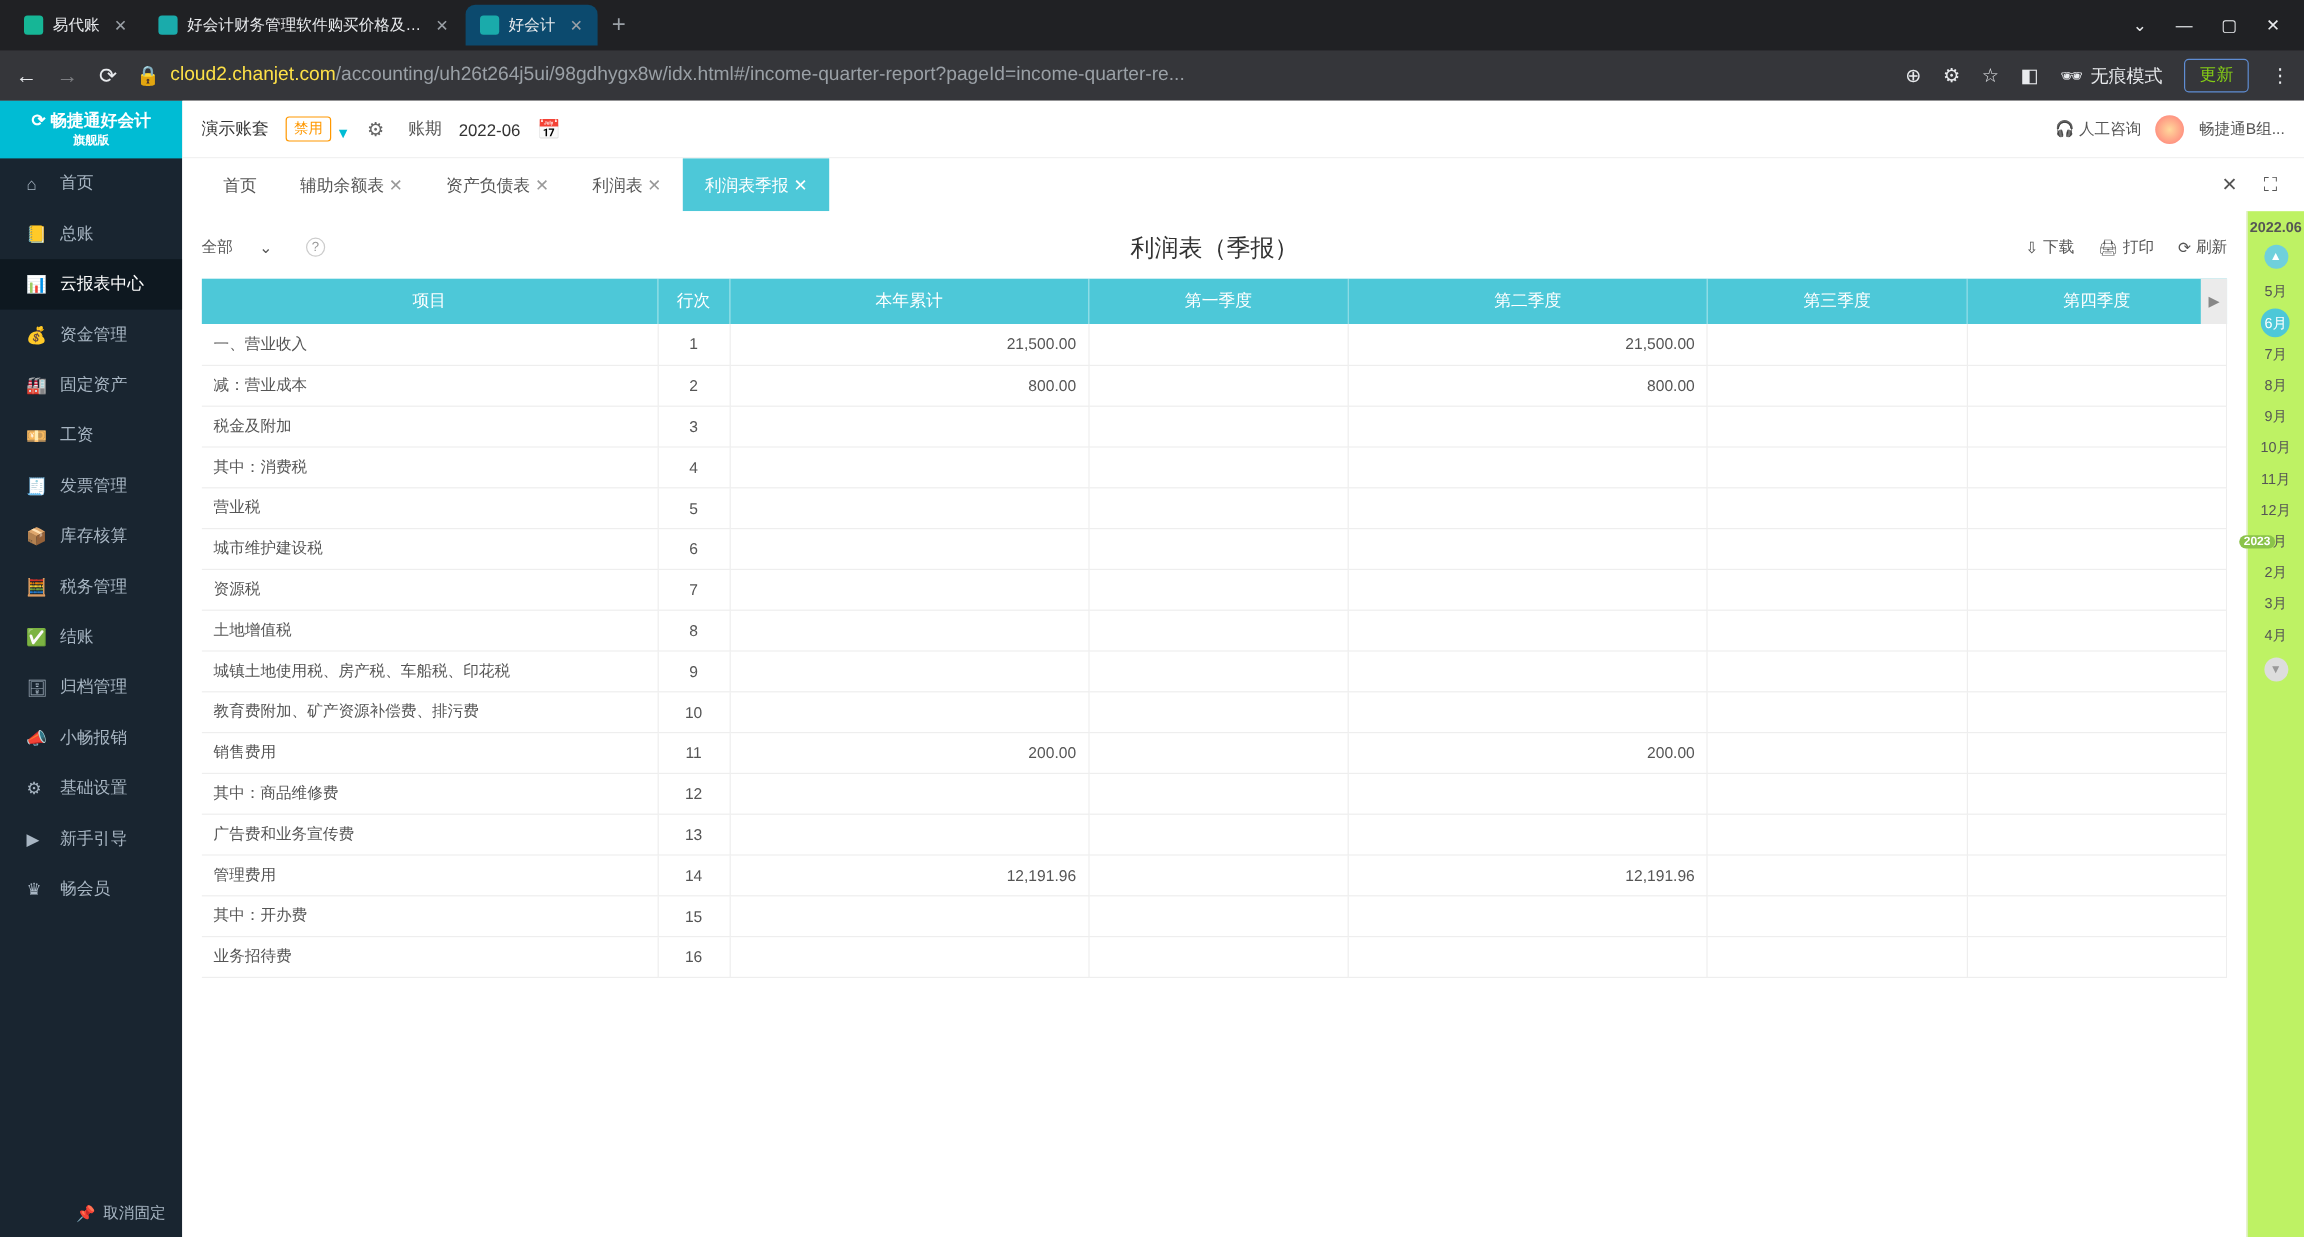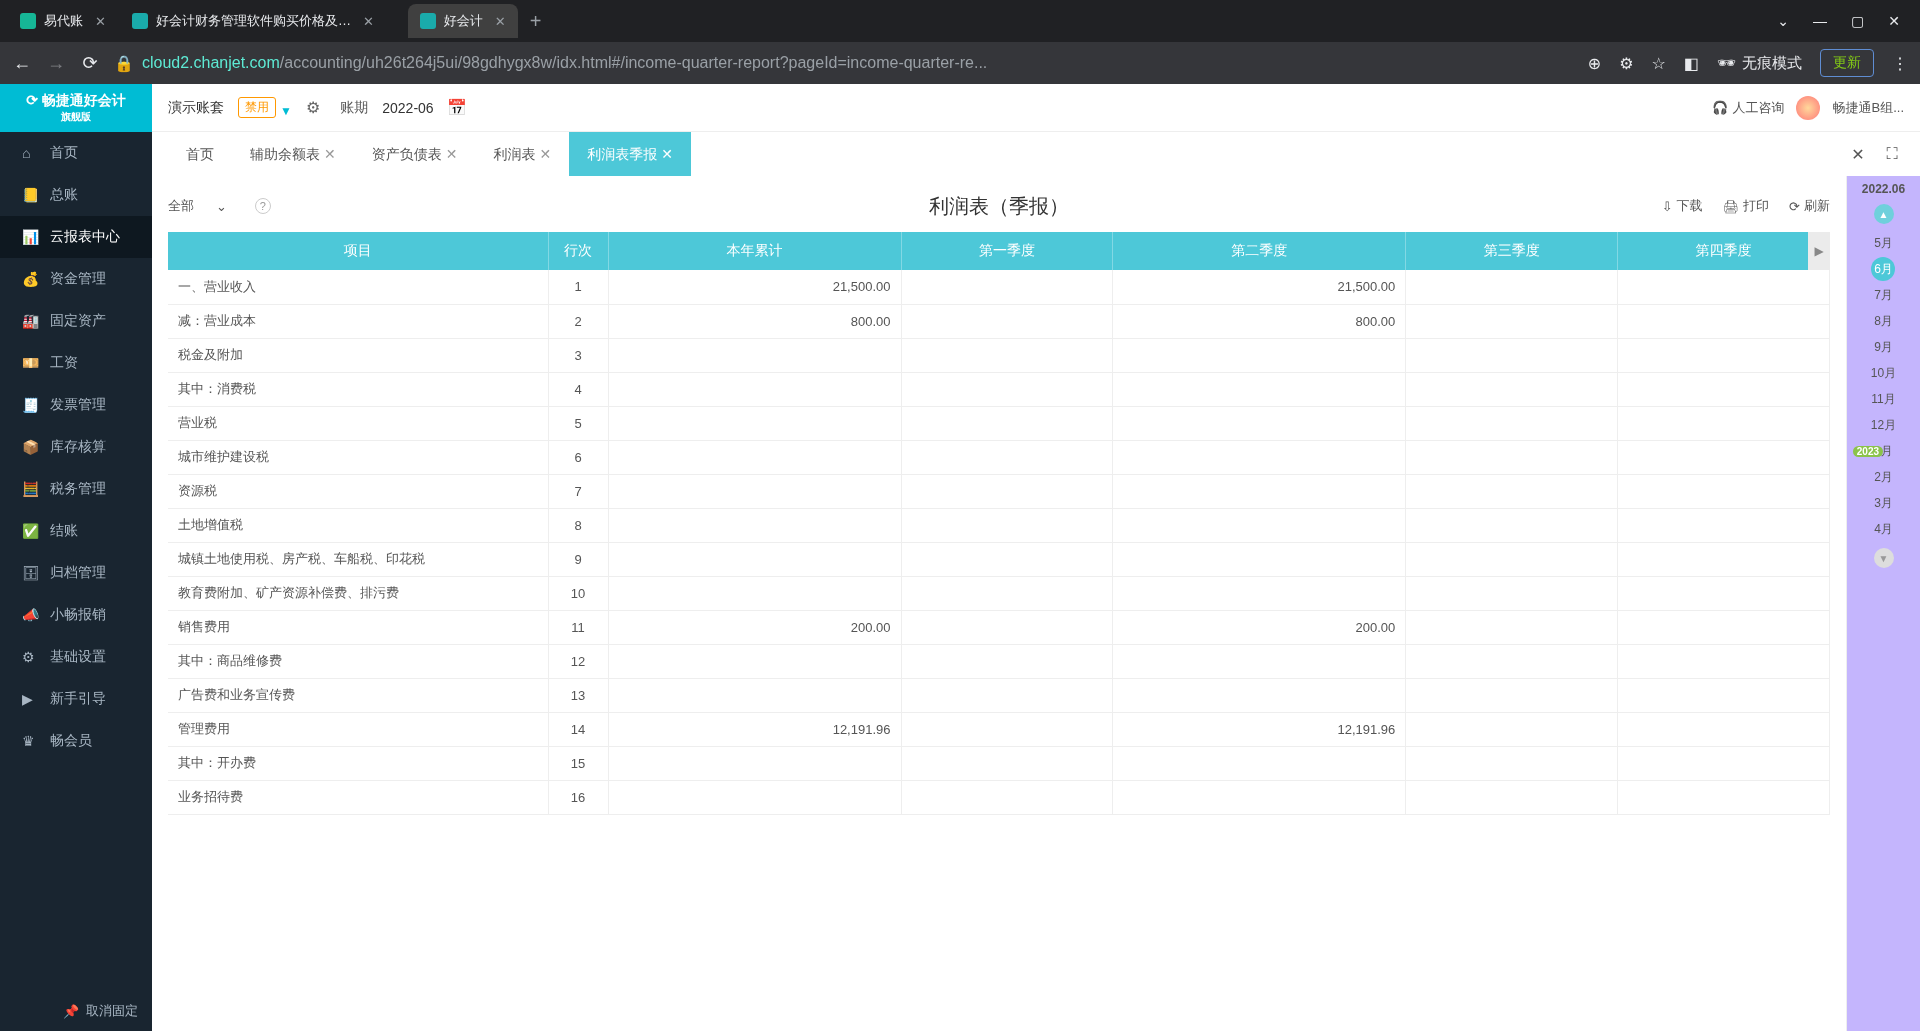--- a/index.html
+++ b/index.html
@@ -1,33 +1,33 @@
 <!DOCTYPE html>
 <html><head>
   <meta charset="utf-8">
   <style>
     * { margin: 0; padding: 0; box-sizing: border-box; font-family: "Microsoft YaHei", Arial, sans-serif; }
     body { width: 1920px; height: 1031px; overflow: hidden; background: #202124; }
 
     
     .browser-top { height: 42px; background: #202124; display: flex; align-items: center; }
     .tab { height: 34px; display: flex; align-items: center; gap: 8px; padding: 0 12px; border-radius: 8px 8px 0 0; color: #e8eaed; font-size: 13px; max-width: 280px; position: relative; }
-    .tab.active { background: #404040; margin-left: 20px; }
+    .tab.active { background: #0c4a6e; }
     .tab-icon { width: 16px; height: 16px; background: #1aabab; border-radius: 3px; display: inline-block; flex-shrink: 0; }
     .tab-icon.yi { background: #16b696; }
     .tab-title { white-space: nowrap; overflow: hidden; text-overflow: ellipsis; }
     .tab-close { color: #9aa0a6; cursor: pointer; margin-left: 4px; }
     .tab-add { color: #9aa0a6; font-size: 20px; padding: 0 12px; cursor: pointer; }
     .win-controls { margin-left: auto; display: flex; gap: 24px; padding-right: 20px; color: #e8eaed; }
     .win-btn { cursor: pointer; font-size: 14px; }
 
     .browser-nav { height: 42px; background: #35363a; display: flex; align-items: center; padding: 0 12px; gap: 14px; }
     .nav-btn { color: #e8eaed; font-size: 18px; cursor: pointer; width: 20px; text-align: center; }
     .url-bar { flex: 1; display: flex; align-items: center; gap: 8px; color: #9aa0a6; font-size: 16px; }
-    .url-host { color: #5eead4; }
+    .url-host { color: #fde047; }
     .nav-right { display: flex; gap: 18px; align-items: center; color: #e8eaed; font-size: 16px; }
     .incognito { display: flex; align-items: center; gap: 6px; font-size: 15px; }
     .update-btn { border: 1px solid #5f8dd3; color: #84cc16; padding: 4px 12px; border-radius: 4px; font-size: 14px; cursor: pointer; }
 
     
     .app { height: calc(1031px - 84px); display: flex; background: #f5f5f5; }
     .sidebar { width: 152px; background: #192530; color: #a8b6c3; display: flex; flex-direction: column; flex-shrink: 0; }
     .logo-area { height: 48px; background: #00bcd4; display: flex; align-items: center; justify-content: center; color: #fff; font-size: 14px; font-weight: bold; }
     .logo-area .sub { font-size: 10px; display: block; }
     .side-item { height: 42px; display: flex; align-items: center; gap: 12px; padding-left: 22px; cursor: pointer; font-size: 14px; }
@@ -69,21 +69,21 @@
     thead th { background: #4dc8d8; color: #fff; font-weight: normal; font-size: 14px; height: 38px; border-right: 1px solid rgba(255,255,255,.3); }
     thead th:first-child { width: 380px; }
     thead th:nth-child(2) { width: 60px; }
     tbody td { height: 34px; border-bottom: 1px solid #eee; border-right: 1px solid #eee; font-size: 13px; color: #555; padding: 0 10px; }
     tbody td:first-child { text-align: left; }
     tbody td:nth-child(2) { text-align: center; }
     tbody td:nth-child(n+3) { text-align: right; }
     .scroll-arrow { position: absolute; top: 0; width: 22px; height: 38px; background: #ebebeb; color: #888; display: flex; align-items: center; justify-content: center; z-index: 5; cursor: pointer; font-size: 12px; }
     .scroll-arrow.right { right: 0; }
 
-    .month-rail { width: 74px; background: #c4b5fd; border-left: 1px solid #eee; display: flex; flex-direction: column; align-items: center; padding-top: 6px; font-size: 12px; color: #555; gap: 2px; position: relative; }
+    .month-rail { width: 48px; background: #bef264; border-left: 1px solid #eee; display: flex; flex-direction: column; align-items: center; padding-top: 6px; font-size: 12px; color: #555; gap: 2px; position: relative; }
     .rail-year { font-size: 12px; font-weight: bold; margin-bottom: 2px; }
     .rail-arrow { width: 20px; height: 20px; background: #6fd0dc; color: #fff; border-radius: 50%; display: flex; align-items: center; justify-content: center; cursor: pointer; margin: 4px 0; font-size: 10px; }
     .rail-month { height: 26px; line-height: 26px; cursor: pointer; }
     .rail-month.active { background: #4dc8d8; color: #fff; width: 24px; height: 24px; line-height: 24px; border-radius: 50%; text-align: center; }
     .rail-badge { position: absolute; left: -18px; background: #8bc34a; color: #fff; font-size: 10px; padding: 0 4px; border-radius: 8px; font-weight: bold; }
     .rail-month-wrap { position: relative; display: flex; align-items: center; justify-content: center; height: 26px; }
   </style>
 </head>
 <body>
 

